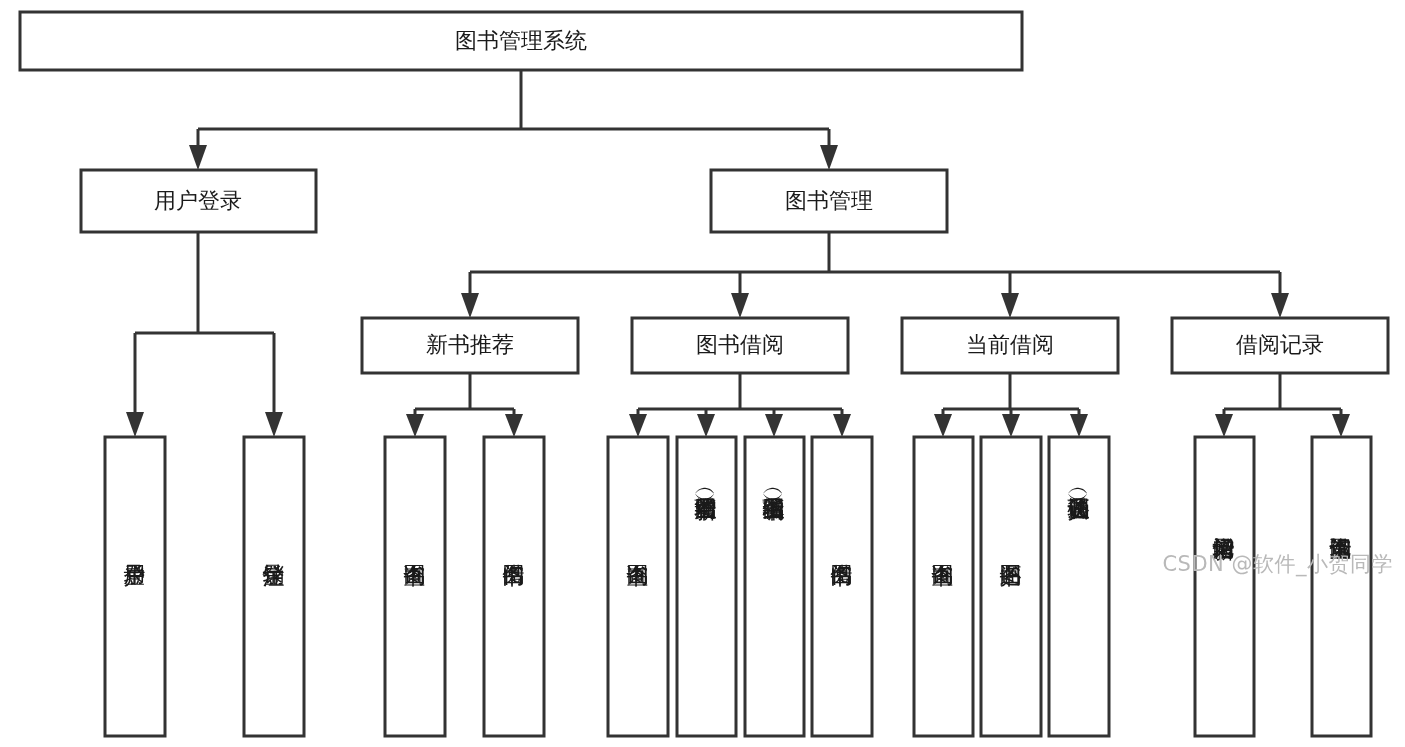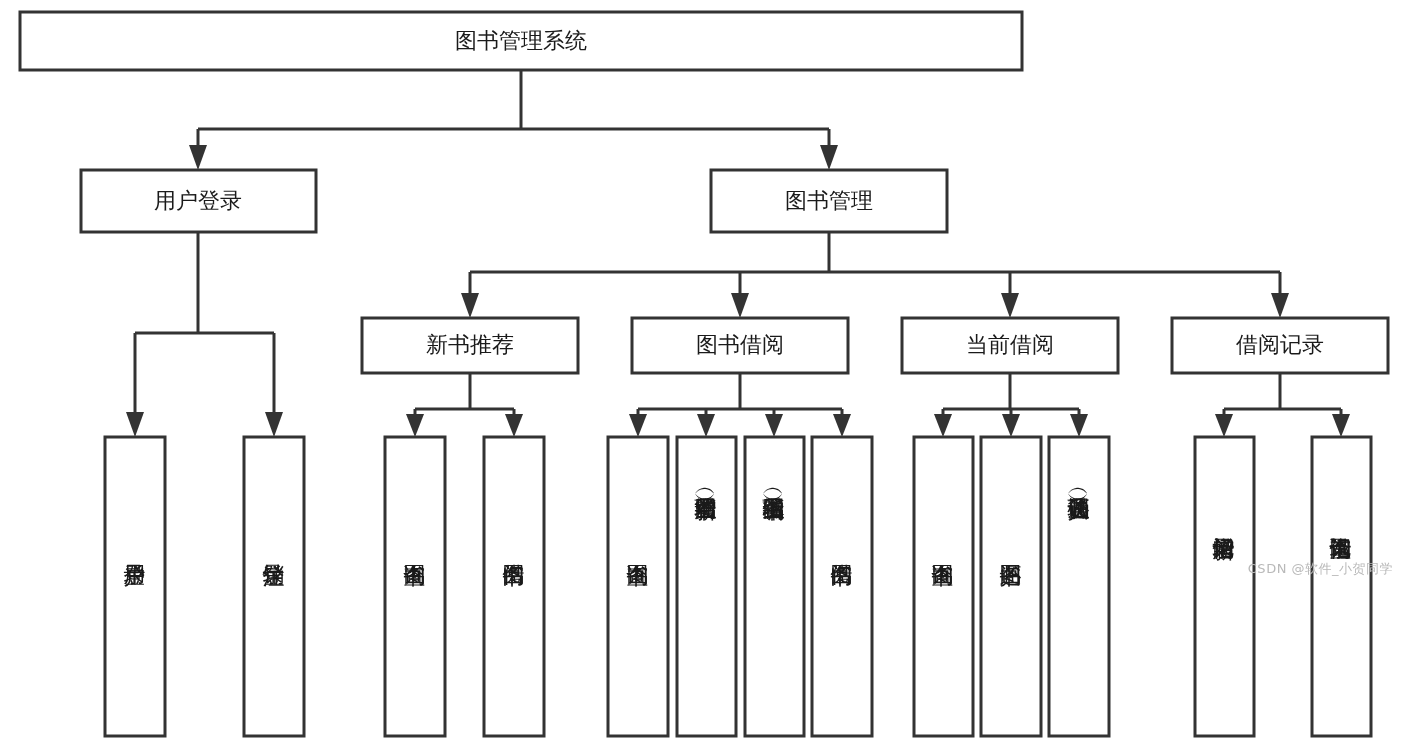--- a/index.html
+++ b/index.html
@@ -53,21 +53,21 @@
     fill: #1a1a1a;
     text-anchor: middle;
     writing-mode: vertical-rl;
     glyph-orientation-vertical: 0;
   }
   .watermark {
     position: absolute;
     right: 12px;
     bottom: 6px;
     font-family: "DejaVu Sans", "Liberation Sans", sans-serif;
-    font-size: 13px;
+    font-size: 21px;
     color: #b9b9b9;
     letter-spacing: 0.5px;
     white-space: nowrap;
     user-select: none;
   }
 </style>
 </head>
 <body>
 
 <div id="diagram-root">

